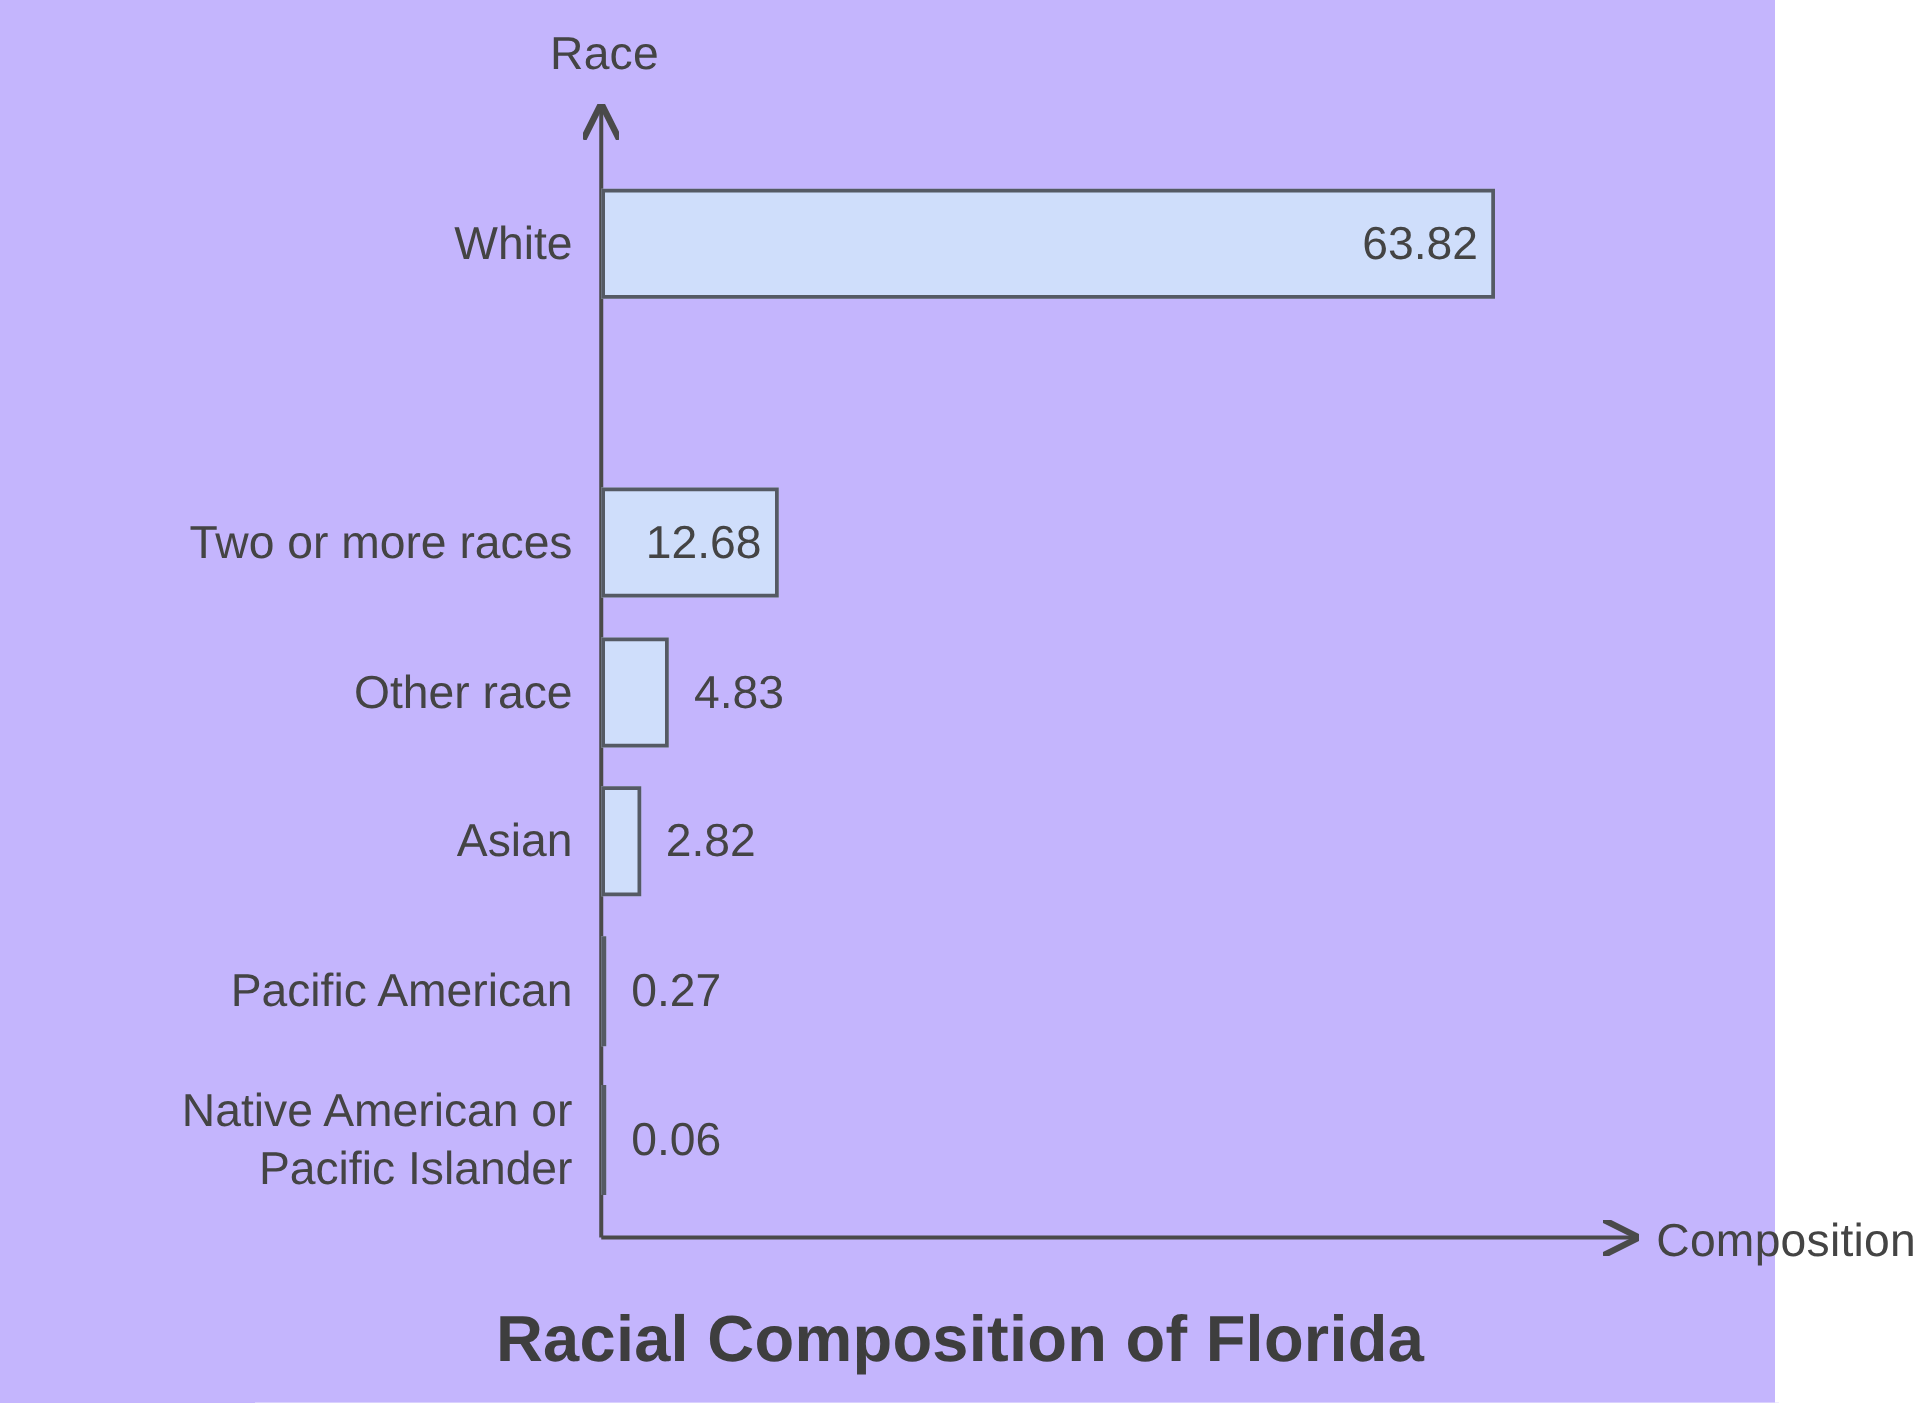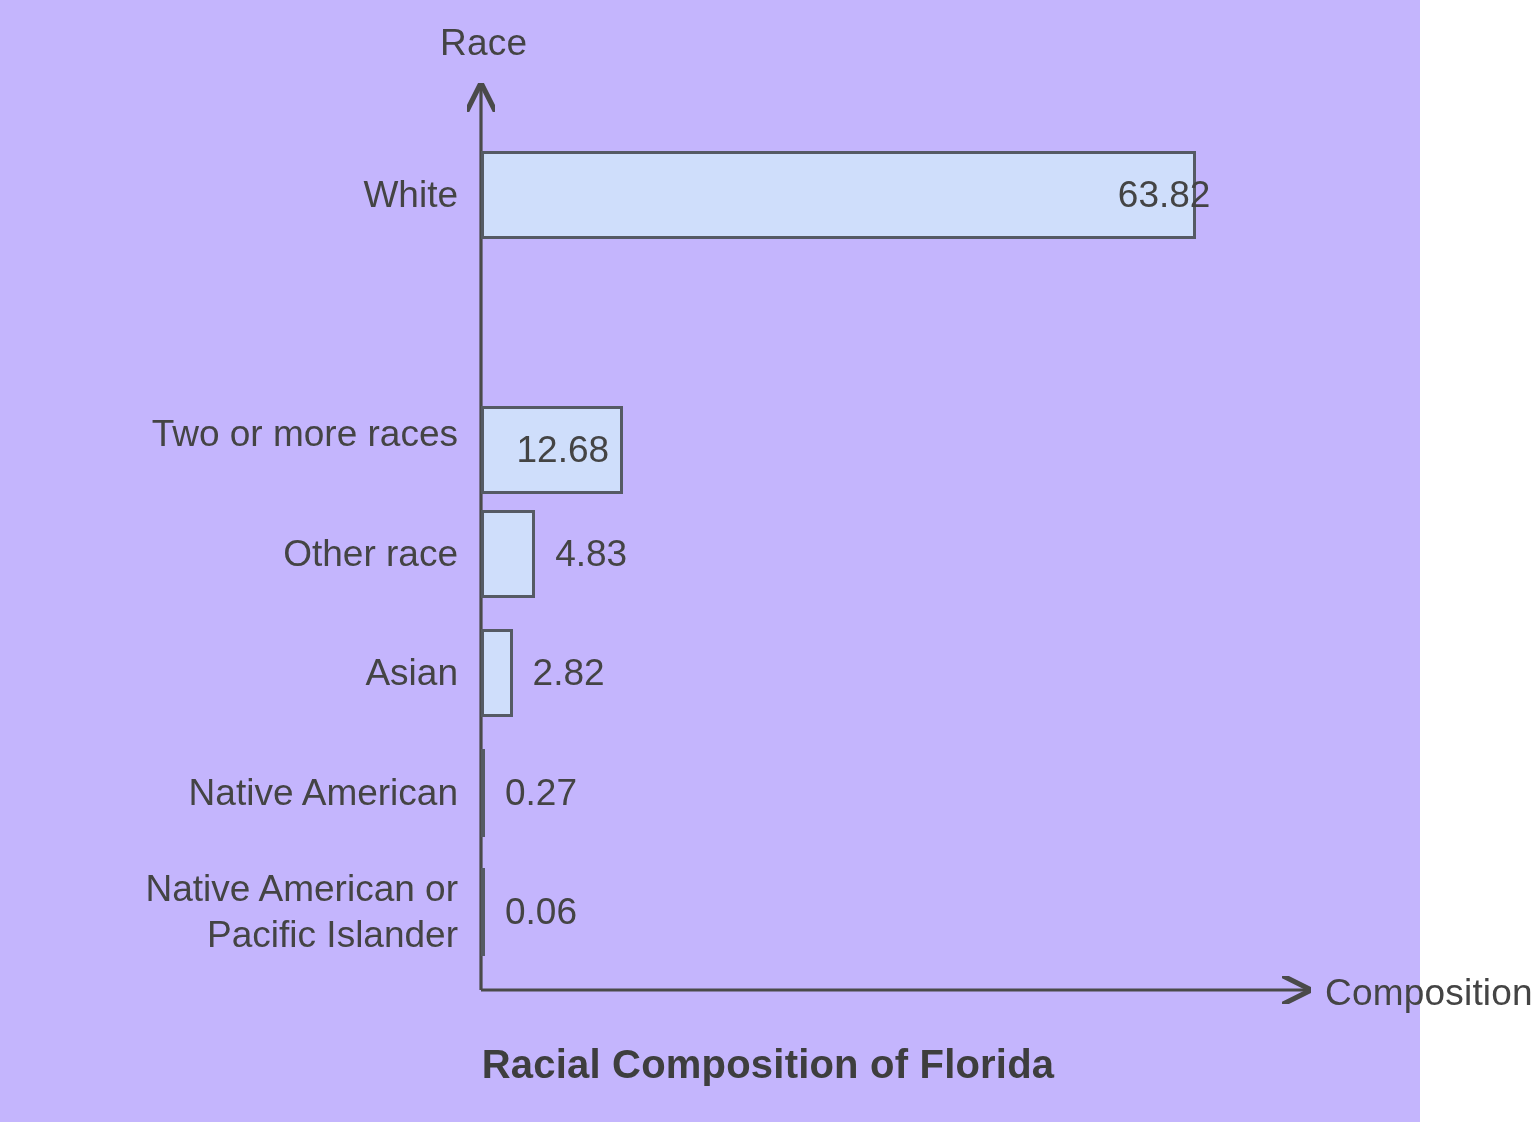--- a/index.html
+++ b/index.html
@@ -108,21 +108,21 @@
     white-space: nowrap;
   }
 
   
   .chart-title {
     position: absolute;
     left: 0;
     top: 1042px;
     width: 1536px;
     text-align: center;
-    font-size: 40px;
+    font-size: 52px;
     font-weight: bold;
     color: #3e3e3e;
     letter-spacing: .2px;
   }
 </style>
 </head>
 <body>
 
 <div id="chart-root">
 
@@ -136,50 +136,50 @@
     <line x1="481" y1="990" x2="1308" y2="990" stroke="#4a4a4a" stroke-width="3.2" marker-end="url(#arrowhead)"></line>
   </svg>
 
   <div class="y-axis-title">Race</div>
 
   <div class="x-axis-title">Composition</div>
 
   <div id="rows">
       <div class="bar-row" style="top: 151px; height: 88px;">
         <div class="cat-label" style="top: 0px; height: 88px; display: flex; align-items: center; justify-content: flex-end;">White</div>
-        <div class="bar-wrap" style="top: 0px; width: 715.422px; height: 88px; padding-left: 28px;">
+        <div class="bar-wrap" style="top: 0px; width: 715.422px; height: 88px;">
           <div class="bar" title="White: 63.82" style="width: 715.422px; height: 88px; background: rgb(207, 222, 251); border-color: rgb(85, 90, 100);"></div>
           <div class="val-inside" style="top: 21px; line-height: 46px;">63.82</div>
         </div>
       </div>
       <div class="bar-row" style="top: 270.5px; height: 88px;">
       </div>
       <div class="bar-row" style="top: 390px; height: 88px;">
         <div class="cat-label" style="top: 0px; height: 88px; display: flex; align-items: center; justify-content: flex-end;">Two or more races</div>
-        <div class="bar-wrap" style="top: 16px; width: 142.143px; height: 88px;">
+        <div class="bar-wrap" style="top: 0px; width: 142.143px; height: 88px;">
           <div class="bar" title="Two or more races: 12.68" style="width: 142.143px; height: 88px; background: rgb(207, 222, 251); border-color: rgb(85, 90, 100);"></div>
           <div class="val-inside" style="top: 21px; line-height: 46px;">12.68</div>
         </div>
       </div>
       <div class="bar-row" style="top: 509.5px; height: 88px;">
         <div class="cat-label" style="top: 0px; height: 88px; display: flex; align-items: center; justify-content: flex-end;">Other race</div>
         <div class="bar-wrap" style="top: 0px; width: 54.1443px; height: 88px;">
           <div class="bar" title="Other race: 4.83" style="width: 54.1443px; height: 88px; background: rgb(207, 222, 251); border-color: rgb(85, 90, 100);"></div>
         </div>
         <div class="val-outside" style="left: 555.144px; top: 21px; line-height: 46px;">4.83</div>
       </div>
       <div class="bar-row" style="top: 629px; height: 88px;">
         <div class="cat-label" style="top: 0px; height: 88px; display: flex; align-items: center; justify-content: flex-end;">Asian</div>
         <div class="bar-wrap" style="top: 0px; width: 31.6122px; height: 88px;">
           <div class="bar" title="Asian: 2.82" style="width: 31.6122px; height: 88px; background: rgb(207, 222, 251); border-color: rgb(85, 90, 100);"></div>
         </div>
         <div class="val-outside" style="left: 532.612px; top: 21px; line-height: 46px;">2.82</div>
       </div>
       <div class="bar-row" style="top: 748.5px; height: 88px;">
-        <div class="cat-label" style="top: 0px; height: 88px; display: flex; align-items: center; justify-content: flex-end;">Native American</div>
+        <div class="cat-label" style="top: 0px; height: 88px; display: flex; align-items: center; justify-content: flex-end;">Pacific American</div>
         <div class="bar-wrap" style="top: 0px; width: 4px; height: 88px;">
           <div class="bar hairline" title="Native American: 0.27" style="width: 4px; height: 88px; background: rgb(207, 222, 251); border-color: rgb(85, 90, 100);"></div>
         </div>
         <div class="val-outside" style="left: 505px; top: 21px; line-height: 46px;">0.27</div>
       </div>
       <div class="bar-row" style="top: 868px; height: 88px;">
         <div class="cat-label" style="top: 0px; height: 88px; display: flex; align-items: center; justify-content: flex-end;">Native American or Pacific Islander</div>
         <div class="bar-wrap" style="top: 0px; width: 4px; height: 88px;">
           <div class="bar hairline" title="Native Hawaiian or Pacific Islander: 0.06" style="width: 4px; height: 88px; background: rgb(207, 222, 251); border-color: rgb(85, 90, 100);"></div>
         </div>

